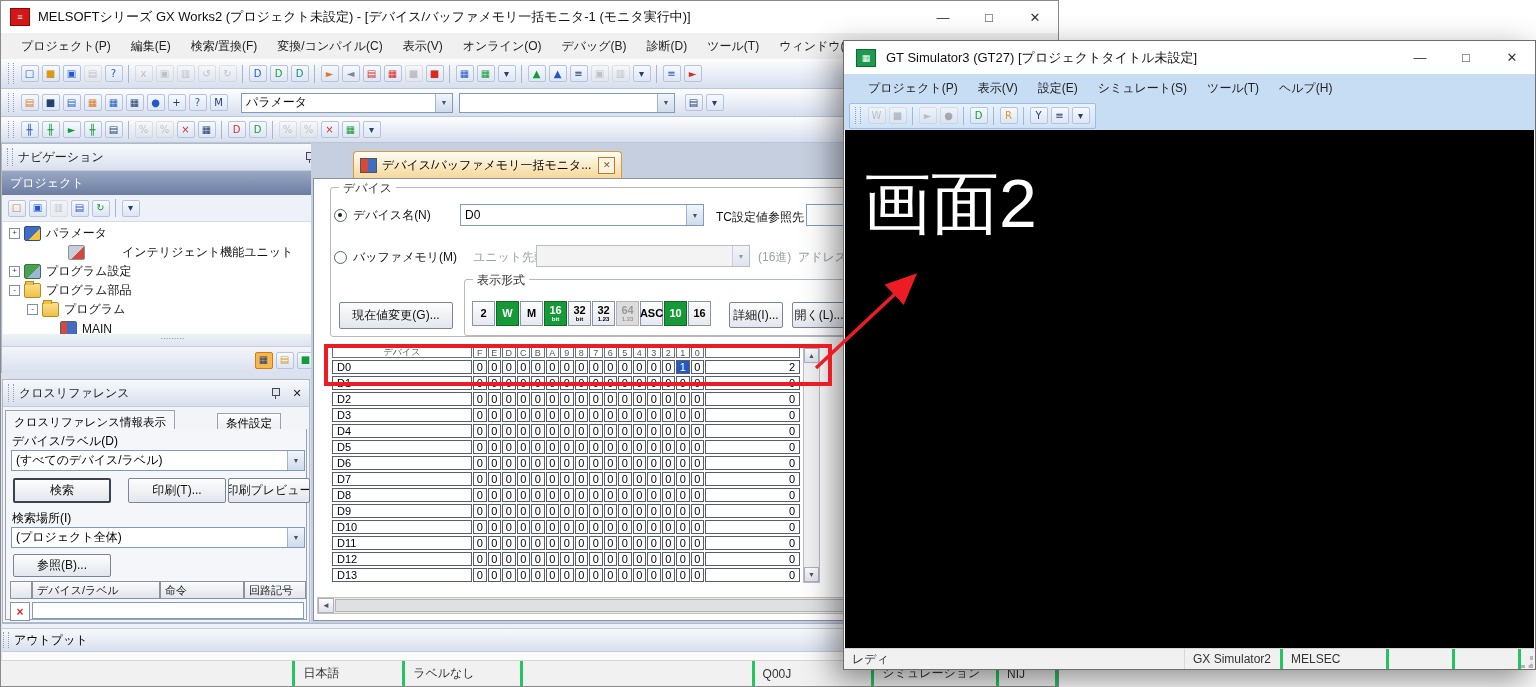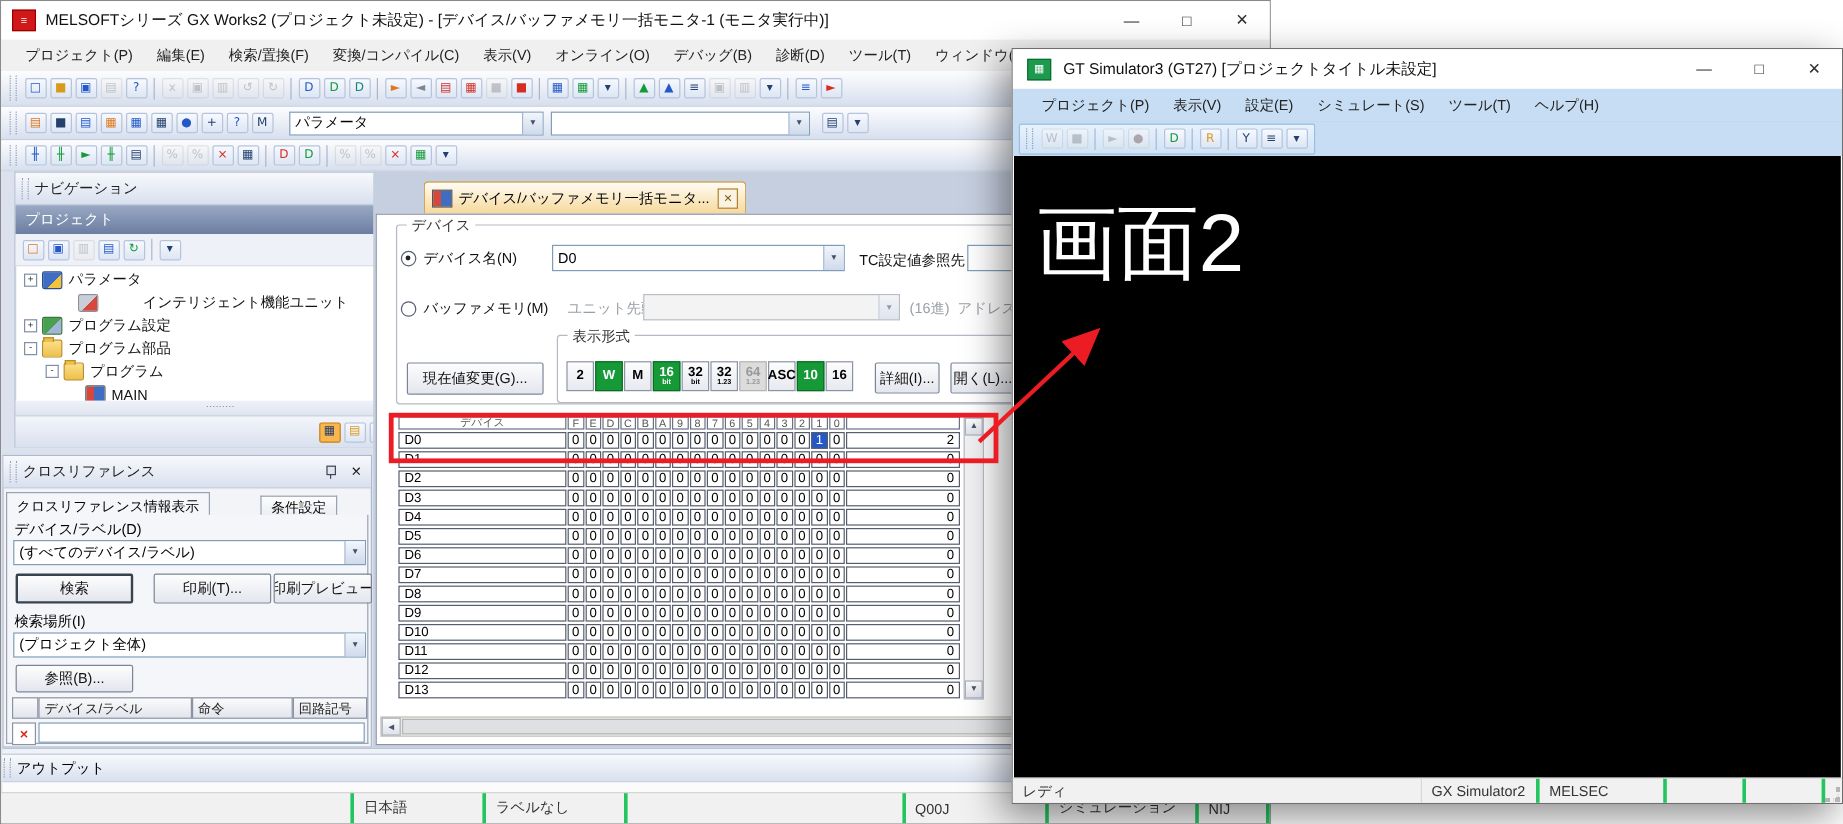--- a/index.html
+++ b/index.html
@@ -213,21 +213,21 @@
         <div class="tsep"></div>
         <div class="tbi c-gray dis">%</div>
         <div class="tbi c-gray dis">%</div>
         <div class="tbi c-red">×</div>
         <div class="tbi c-green">▦</div>
         <div class="tbi c-navy">▾</div>
       </div>
 
     <div class="abs" style="left:0;top:142px;right:0;bottom:0;background:#dbe2ee;"></div>
 
-    <div class="panel" style="left:11px;top:142px;width:343px;height:230px;">
+    <div class="panel" style="left:0;top:142px;width:343px;height:230px;">
       <div class="ptitle">
         <div class="grip"></div>
         <span class="title-lbl">ナビゲーション</span>
         <span class="pin"></span>
         <span class="pclose">✕</span>
       </div>
       <div class="sect-hdr">プロジェクト</div>
       <div id="nav-tools" style="height:26px;display:flex;align-items:center;padding-left:4px;background:#eef1f7;border-bottom:1px solid #d5dbe7;">
           <div class="tbi c-orange">□</div>
           <div class="tbi c-blue">▣</div>
@@ -236,21 +236,21 @@
           <div class="tbi c-green">↻</div>
           <div class="tsep"></div>
           <div class="tbi c-navy">▾</div>
         </div>
       <div id="nav-tree" style="position:absolute;left:1px;right:17px;top:78px;height:112px;background:#fff;overflow:hidden;padding-top:2px;box-sizing:border-box;">
           <div class="tree-row" style="padding-left: 6px;">
             <div class="expand">+</div>
             <div class="nico ic-param"></div>
             <span class="tlabel">パラメータ</span>
           </div>
-          <div class="tree-row" style="padding-left: 4px; gap: 32px;">
+          <div class="tree-row" style="padding-left: 18px; gap: 32px;">
             <div class="expand hidden"></div>
             <div class="nico ic-intel"></div>
             <span class="tlabel">インテリジェント機能ユニット</span>
           </div>
           <div class="tree-row" style="padding-left: 6px;">
             <div class="expand">+</div>
             <div class="nico ic-progset"></div>
             <span class="tlabel">プログラム設定</span>
           </div>
           <div class="tree-row" style="padding-left: 6px;">

